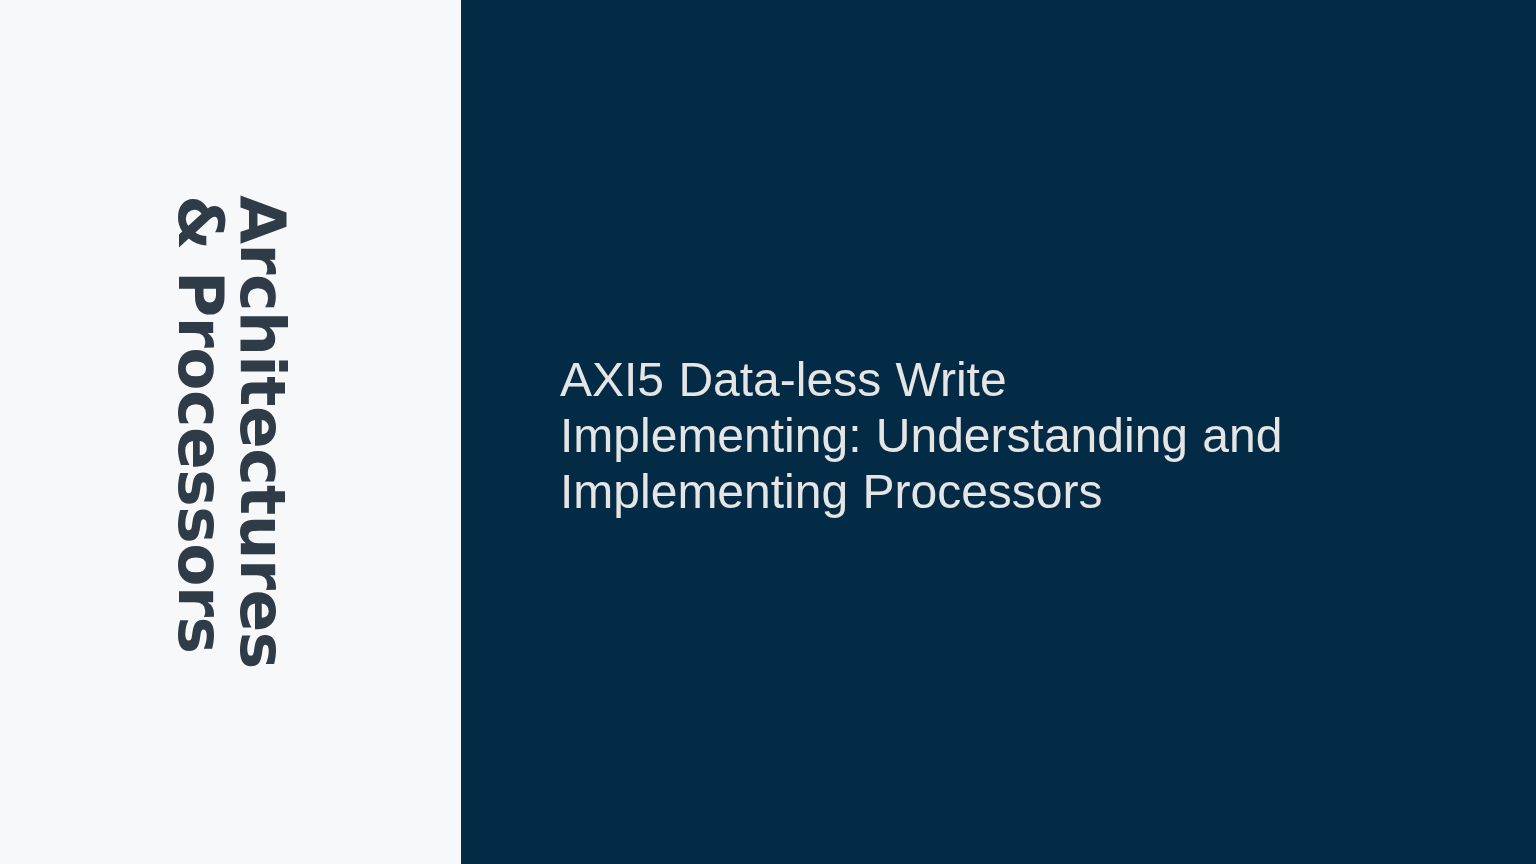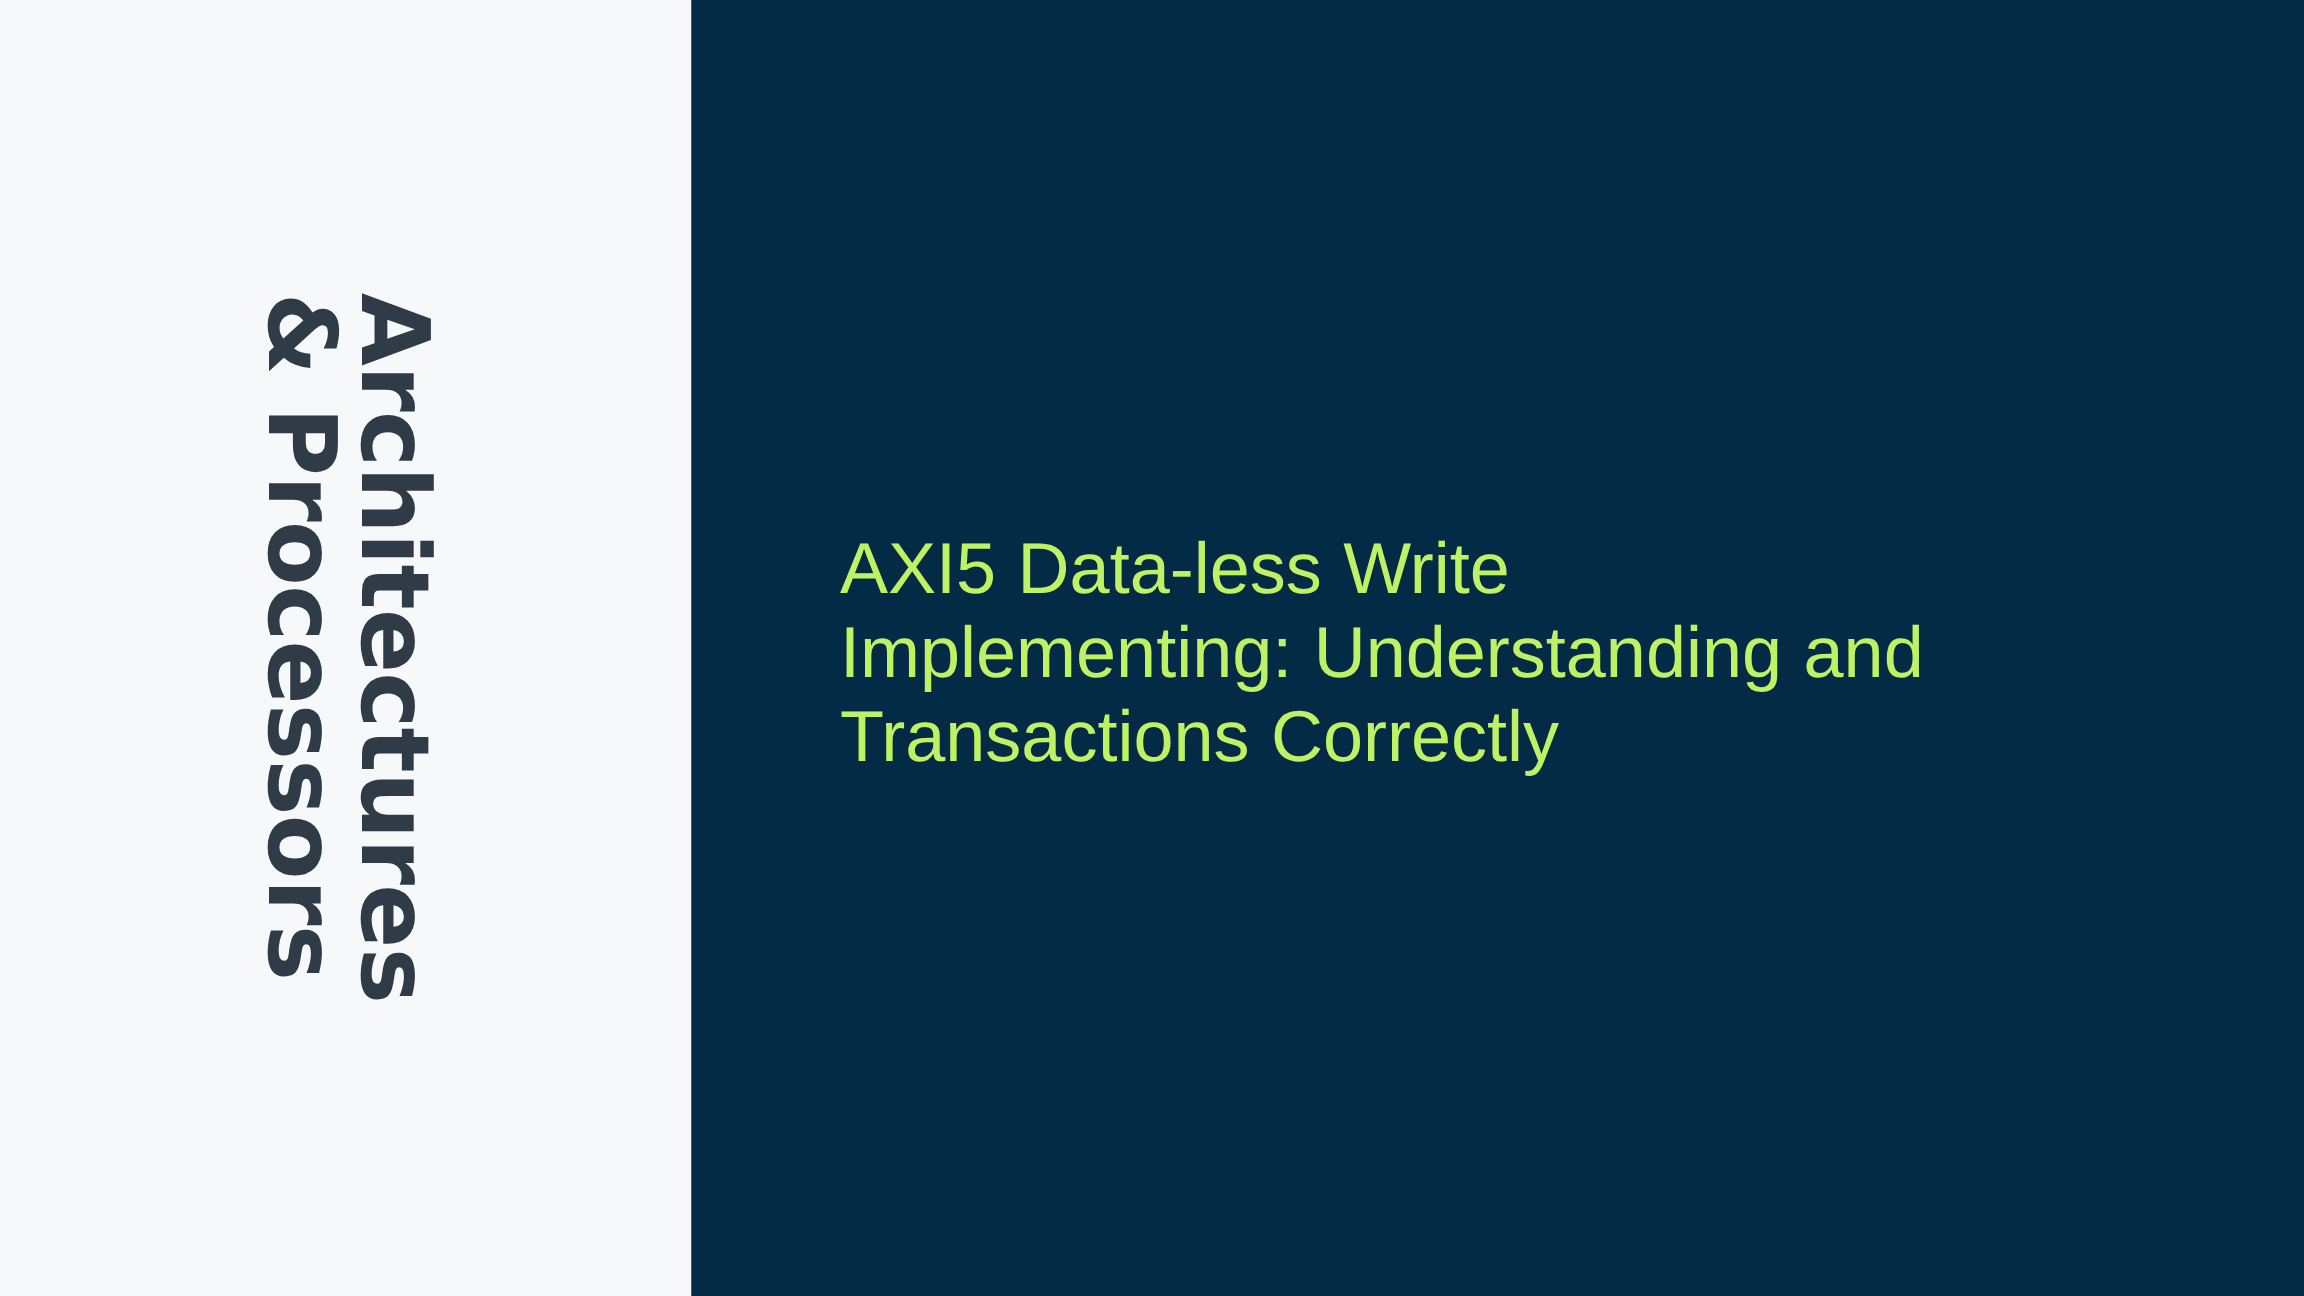--- a/index.html
+++ b/index.html
@@ -75,21 +75,21 @@
 
   .title-block {
     position: absolute;
     left: 99px;   
     top: 352px;
     width: 910px;
   }
 
   .slide-title {
     margin: 0;
-    color: #bef264;
+    color: #e5e5e5;
     font-family: "Liberation Sans", sans-serif;
     font-weight: 400;
     font-size: 48px;
     line-height: 56px;
     letter-spacing: 0px;
     word-spacing: 1px;
   }
 </style>
 </head>
 <body>
@@ -105,18 +105,18 @@
     </div>
   </aside>
 
   <main class="content">
     <div class="title-block">
       <h1 class="slide-title">
         <span>AXI5 Data-less Write</span>
         <br>
         <span>Implementing: Understanding and</span>
         <br>
-        <span>Transactions Correctly</span>
+        <span>Implementing Processors</span>
       </h1>
     </div>
   </main>
 
 </div>
 
 </body></html>

